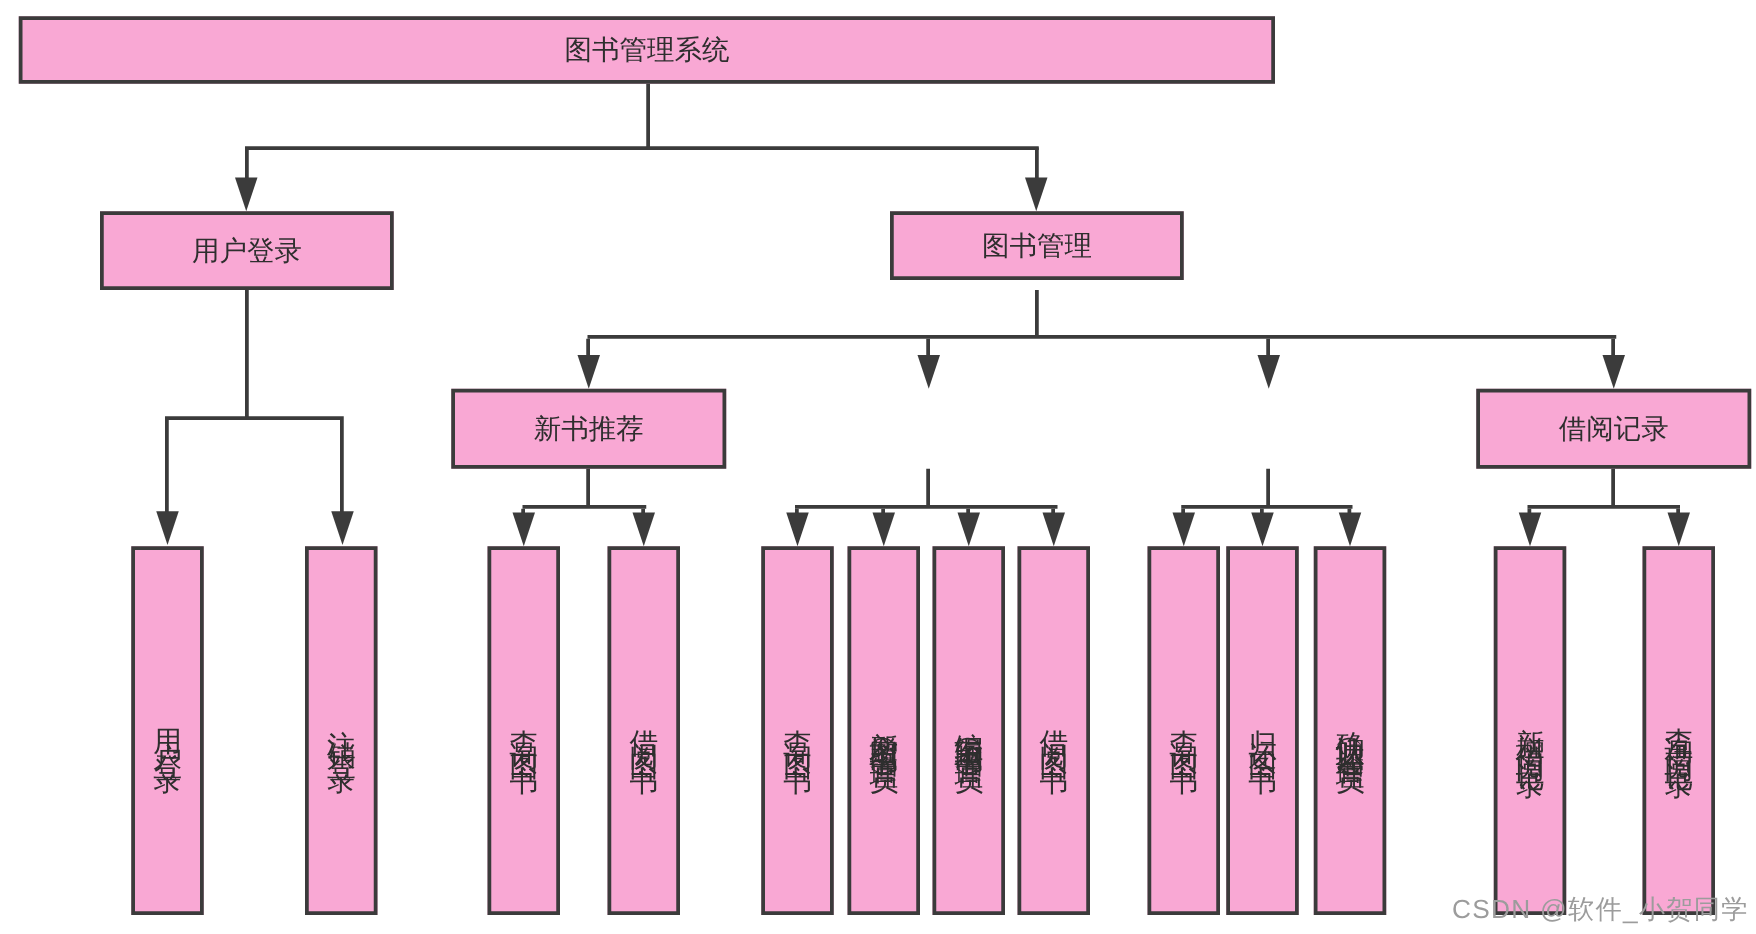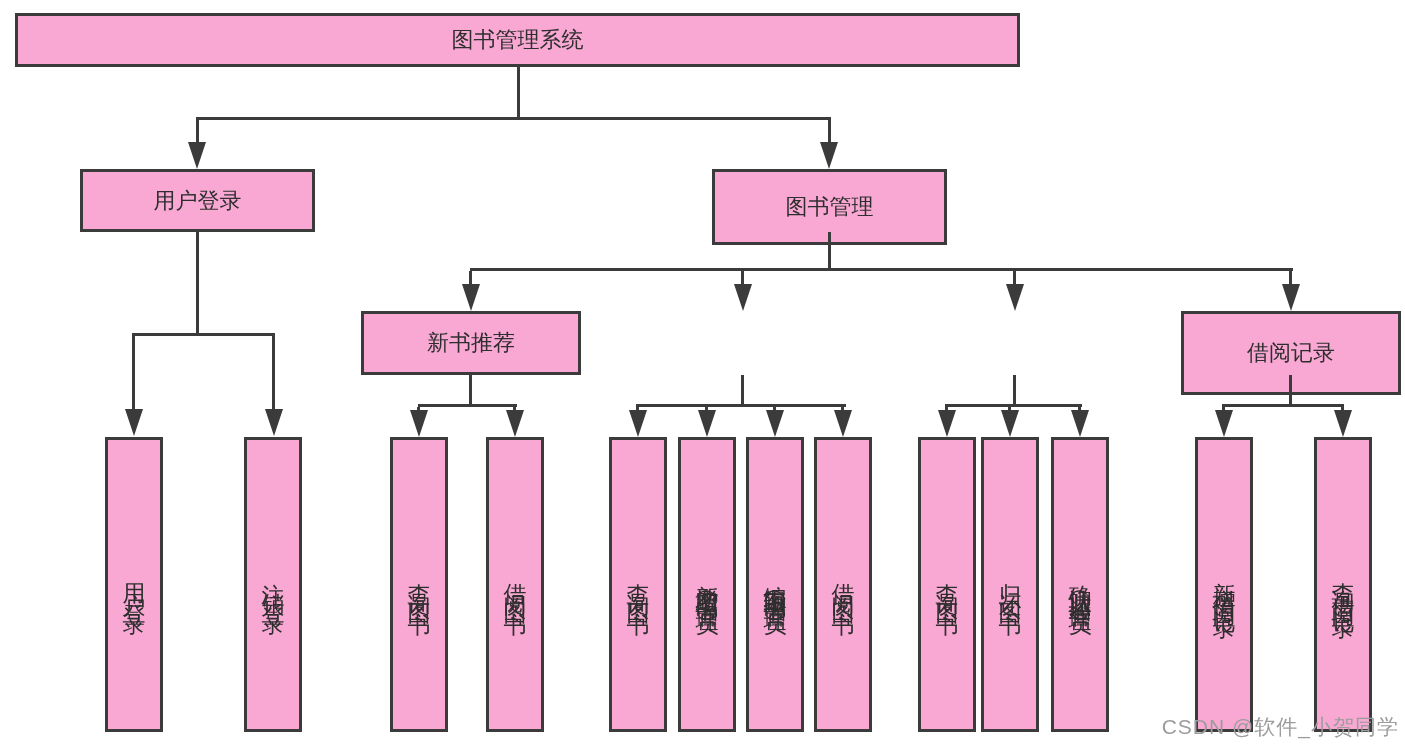--- a/index.html
+++ b/index.html
@@ -62,21 +62,21 @@
   <div class="vline" style="left:517px;top:67px;height:51px;"></div>
   <div class="hline" style="left:196px;top:117px;width:635px;"></div>
   <div class="vline" style="left:196px;top:118px;height:26px;"></div>
   <div class="arrow" style="left:188px;top:142px;"></div>
   <div class="vline" style="left:828px;top:118px;height:26px;"></div>
   <div class="arrow" style="left:820px;top:142px;"></div>
 
   <div class="node" style="left:80px;top:169px;width:235px;height:63px;">
     <span>用户登录</span>
   </div>
-  <div class="node" style="left:712px;top:169px;width:235px;height:76px;">
+  <div class="node" style="left:712px;top:169px;width:235px;height:55px;">
     <span>图书管理</span>
   </div>
 
   <div class="vline" style="left:196px;top:232px;height:103px;"></div>
   <div class="hline" style="left:132px;top:333px;width:143px;"></div>
   <div class="vline" style="left:132px;top:336px;height:74px;"></div>
   <div class="arrow" style="left:125px;top:409px;"></div>
   <div class="vline" style="left:272px;top:336px;height:74px;"></div>
   <div class="arrow" style="left:265px;top:409px;"></div>
 
@@ -94,21 +94,21 @@
   <div class="vline" style="left:741px;top:271px;height:16px;"></div>
   <div class="arrow" style="left:734px;top:284px;"></div>
   <div class="vline" style="left:1013px;top:271px;height:16px;"></div>
   <div class="arrow" style="left:1006px;top:284px;"></div>
   <div class="vline" style="left:1289px;top:271px;height:16px;"></div>
   <div class="arrow" style="left:1282px;top:284px;"></div>
 
   <div class="node" style="left:361px;top:311px;width:220px;height:64px;">
     <span>新书推荐</span>
   </div>
-  <div class="node" style="left:1181px;top:311px;width:220px;height:84px;">
+  <div class="node" style="left:1181px;top:311px;width:220px;height:64px;">
     <span>借阅记录</span>
   </div>
 
   <div class="vline" style="left:469px;top:375px;height:31px;"></div>
   <div class="hline" style="left:418px;top:404px;width:99px;"></div>
   <div class="vline" style="left:417px;top:407px;height:6px;"></div>
   <div class="arrow" style="left:410px;top:410px;"></div>
   <div class="vline" style="left:513px;top:407px;height:6px;"></div>
   <div class="arrow" style="left:506px;top:410px;"></div>
 

